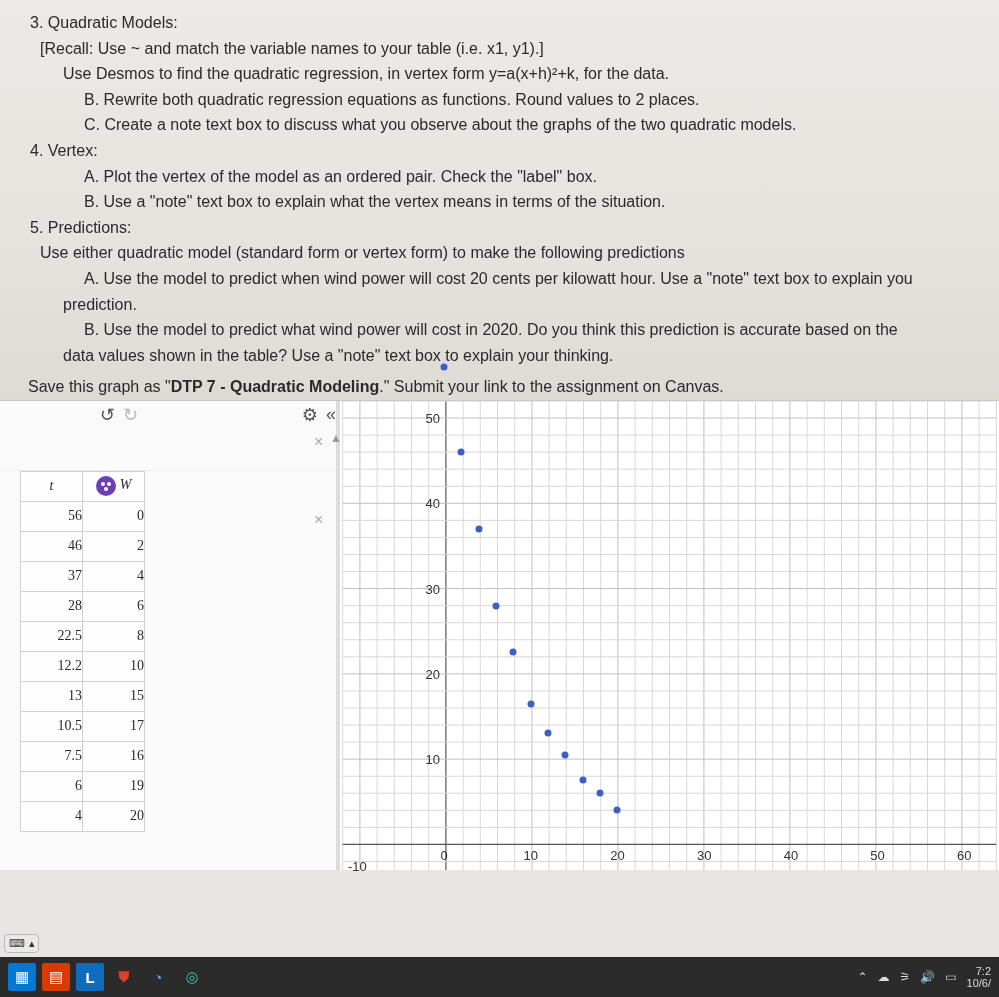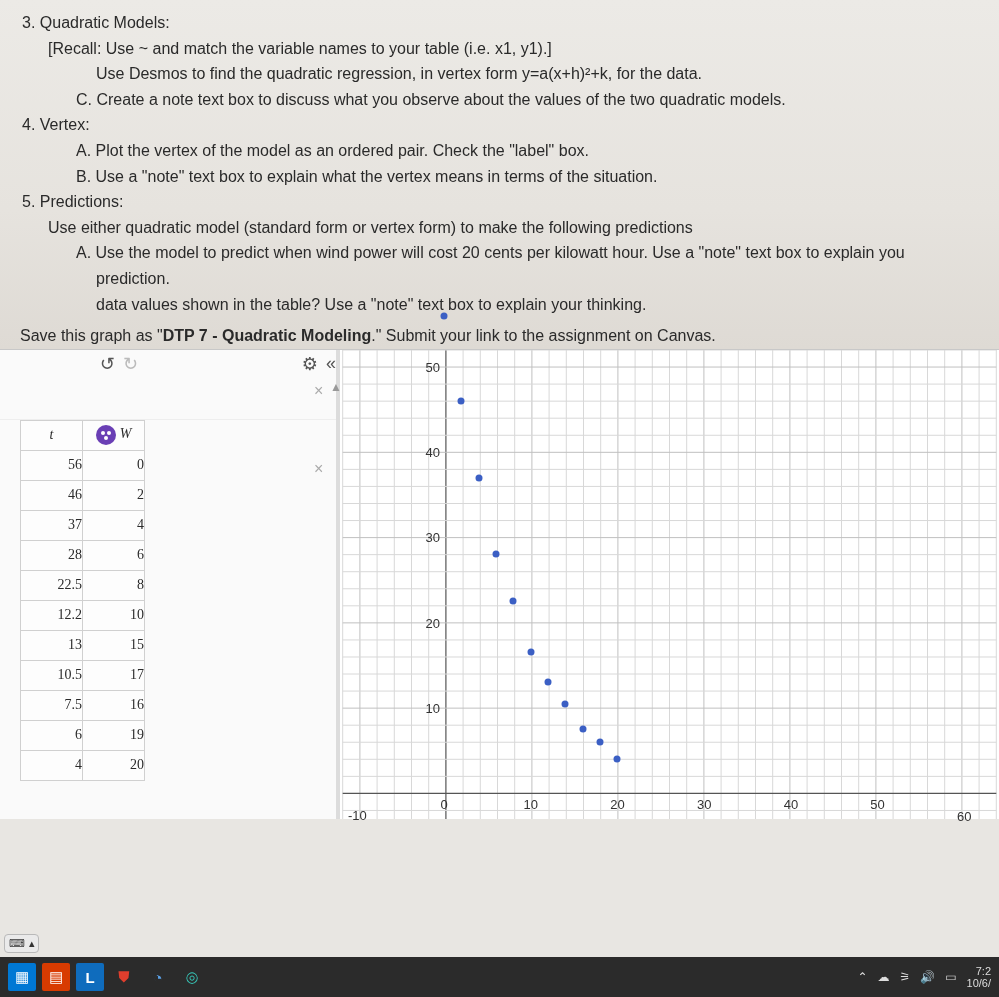--- a/index.html
+++ b/index.html
@@ -7,28 +7,28 @@
     font-family: "Segoe UI", -apple-system, sans-serif;
     background: #e8e6e2;
     font-size: 16px;
     color: #2a2a2a;
     width: 999px;
     height: 997px;
     overflow: hidden;
     position: relative;
   }
   .worksheet {
-    padding: 10px 28px 0 20px;
+    padding: 10px 28px 0 28px;
     line-height: 1.6;
     background: linear-gradient(180deg, #eceae6 0%, #e6e3de 60%, #dedad4 100%);
   }
   .item-num { margin-left: 2px; }
-  .indent-1 { margin-left: 28px; }
+  .indent-1 { margin-left: 12px; }
   .indent-2 { margin-left: 56px; }
-  .indent-3 { margin-left: 76px; }
+  .indent-3 { margin-left: 35px; }
   .bold { font-weight: 700; }
   .save-line { margin-top: 6px; }
 
   .desmos-area {
     position: relative;
     height: 470px;
     background: #ededed;
     border-top: 1px solid #c8c8c8;
     display: flex;
   }
@@ -142,30 +142,32 @@
     display:flex; align-items:center; gap:4px;
   }
 </style>
 </head>
 <body>
 
 <div class="worksheet">
   <div class="item-num">3. Quadratic Models:</div>
   <div class="indent-1">[Recall: Use ~ and match the variable names to your table (i.e. x1, y1).]</div>
   <div class="indent-3">Use Desmos to find the quadratic regression, in vertex form y=a(x+h)²+k, for the data.</div>
-  <div class="indent-2">C. Create a note text box to discuss what you observe about the values of the two quadratic models.</div>
+  <div class="indent-2">B. Rewrite both quadratic regression equations as functions. Round values to 2 places.</div>
+  <div class="indent-2">C. Create a note text box to discuss what you observe about the graphs of the two quadratic models.</div>
 
   <div class="item-num">4. Vertex:</div>
   <div class="indent-2">A. Plot the vertex of the model as an ordered pair. Check the "label" box.</div>
   <div class="indent-2">B. Use a "note" text box to explain what the vertex means in terms of the situation.</div>
 
   <div class="item-num">5. Predictions:</div>
   <div class="indent-1">Use either quadratic model (standard form or vertex form) to make the following predictions</div>
   <div class="indent-2">A. Use the model to predict when wind power will cost 20 cents per kilowatt hour. Use a "note" text box to explain you</div>
   <div class="indent-3">prediction.</div>
+  <div class="indent-2">B. Use the model to predict what wind power will cost in 2020. Do you think this prediction is accurate based on the</div>
   <div class="indent-3">data values shown in the table? Use a "note" text box to explain your thinking.</div>
 
   <div class="save-line">
     <span>Save this graph as "</span><span class="bold">DTP 7 - Quadratic Modeling</span><span>." Submit your link to the assignment on Canvas.</span>
   </div>
 </div>
 
 <div class="desmos-area">
   <div class="left-panel">
     <div class="panel-toolbar">
@@ -309,21 +311,21 @@
         <line y1="0" y2="0" x1="0" x2="655"></line>
       </svg>
     <div id="tick-layer">
         <div class="tick-label" style="left: 2.63158%; top: 94.5455%; margin-top: 15px;">-10</div>
         <div class="tick-label" style="left: 15.7895%; top: 94.5455%; margin-top: 4px;">0</div>
         <div class="tick-label" style="left: 28.9474%; top: 94.5455%; margin-top: 4px;">10</div>
         <div class="tick-label" style="left: 42.1053%; top: 94.5455%; margin-top: 4px;">20</div>
         <div class="tick-label" style="left: 55.2632%; top: 94.5455%; margin-top: 4px;">30</div>
         <div class="tick-label" style="left: 68.4211%; top: 94.5455%; margin-top: 4px;">40</div>
         <div class="tick-label" style="left: 81.5789%; top: 94.5455%; margin-top: 4px;">50</div>
-        <div class="tick-label" style="left: 94.7368%; top: 94.5455%; margin-top: 16px;">60</div>
+        <div class="tick-label" style="left: 94.7368%; top: 94.5455%; margin-top: 4px;">60</div>
         <div class="tick-label-y" style="left: 15.7895%; top: 76.3636%; margin-left: -4px;">10</div>
         <div class="tick-label-y" style="left: 15.7895%; top: 58.1818%; margin-left: -4px;">20</div>
         <div class="tick-label-y" style="left: 15.7895%; top: 40%; margin-left: -4px;">30</div>
         <div class="tick-label-y" style="left: 15.7895%; top: 21.8182%; margin-left: -4px;">40</div>
         <div class="tick-label-y" style="left: 15.7895%; top: 3.63636%; margin-left: -4px;">50</div>
       </div>
     <div id="point-layer">
         <div class="point" style="left: 15.7895%; top: -7.27273%;"></div>
         <div class="point" style="left: 18.4211%; top: 10.9091%;"></div>
         <div class="point" style="left: 21.0526%; top: 27.2727%;"></div>

